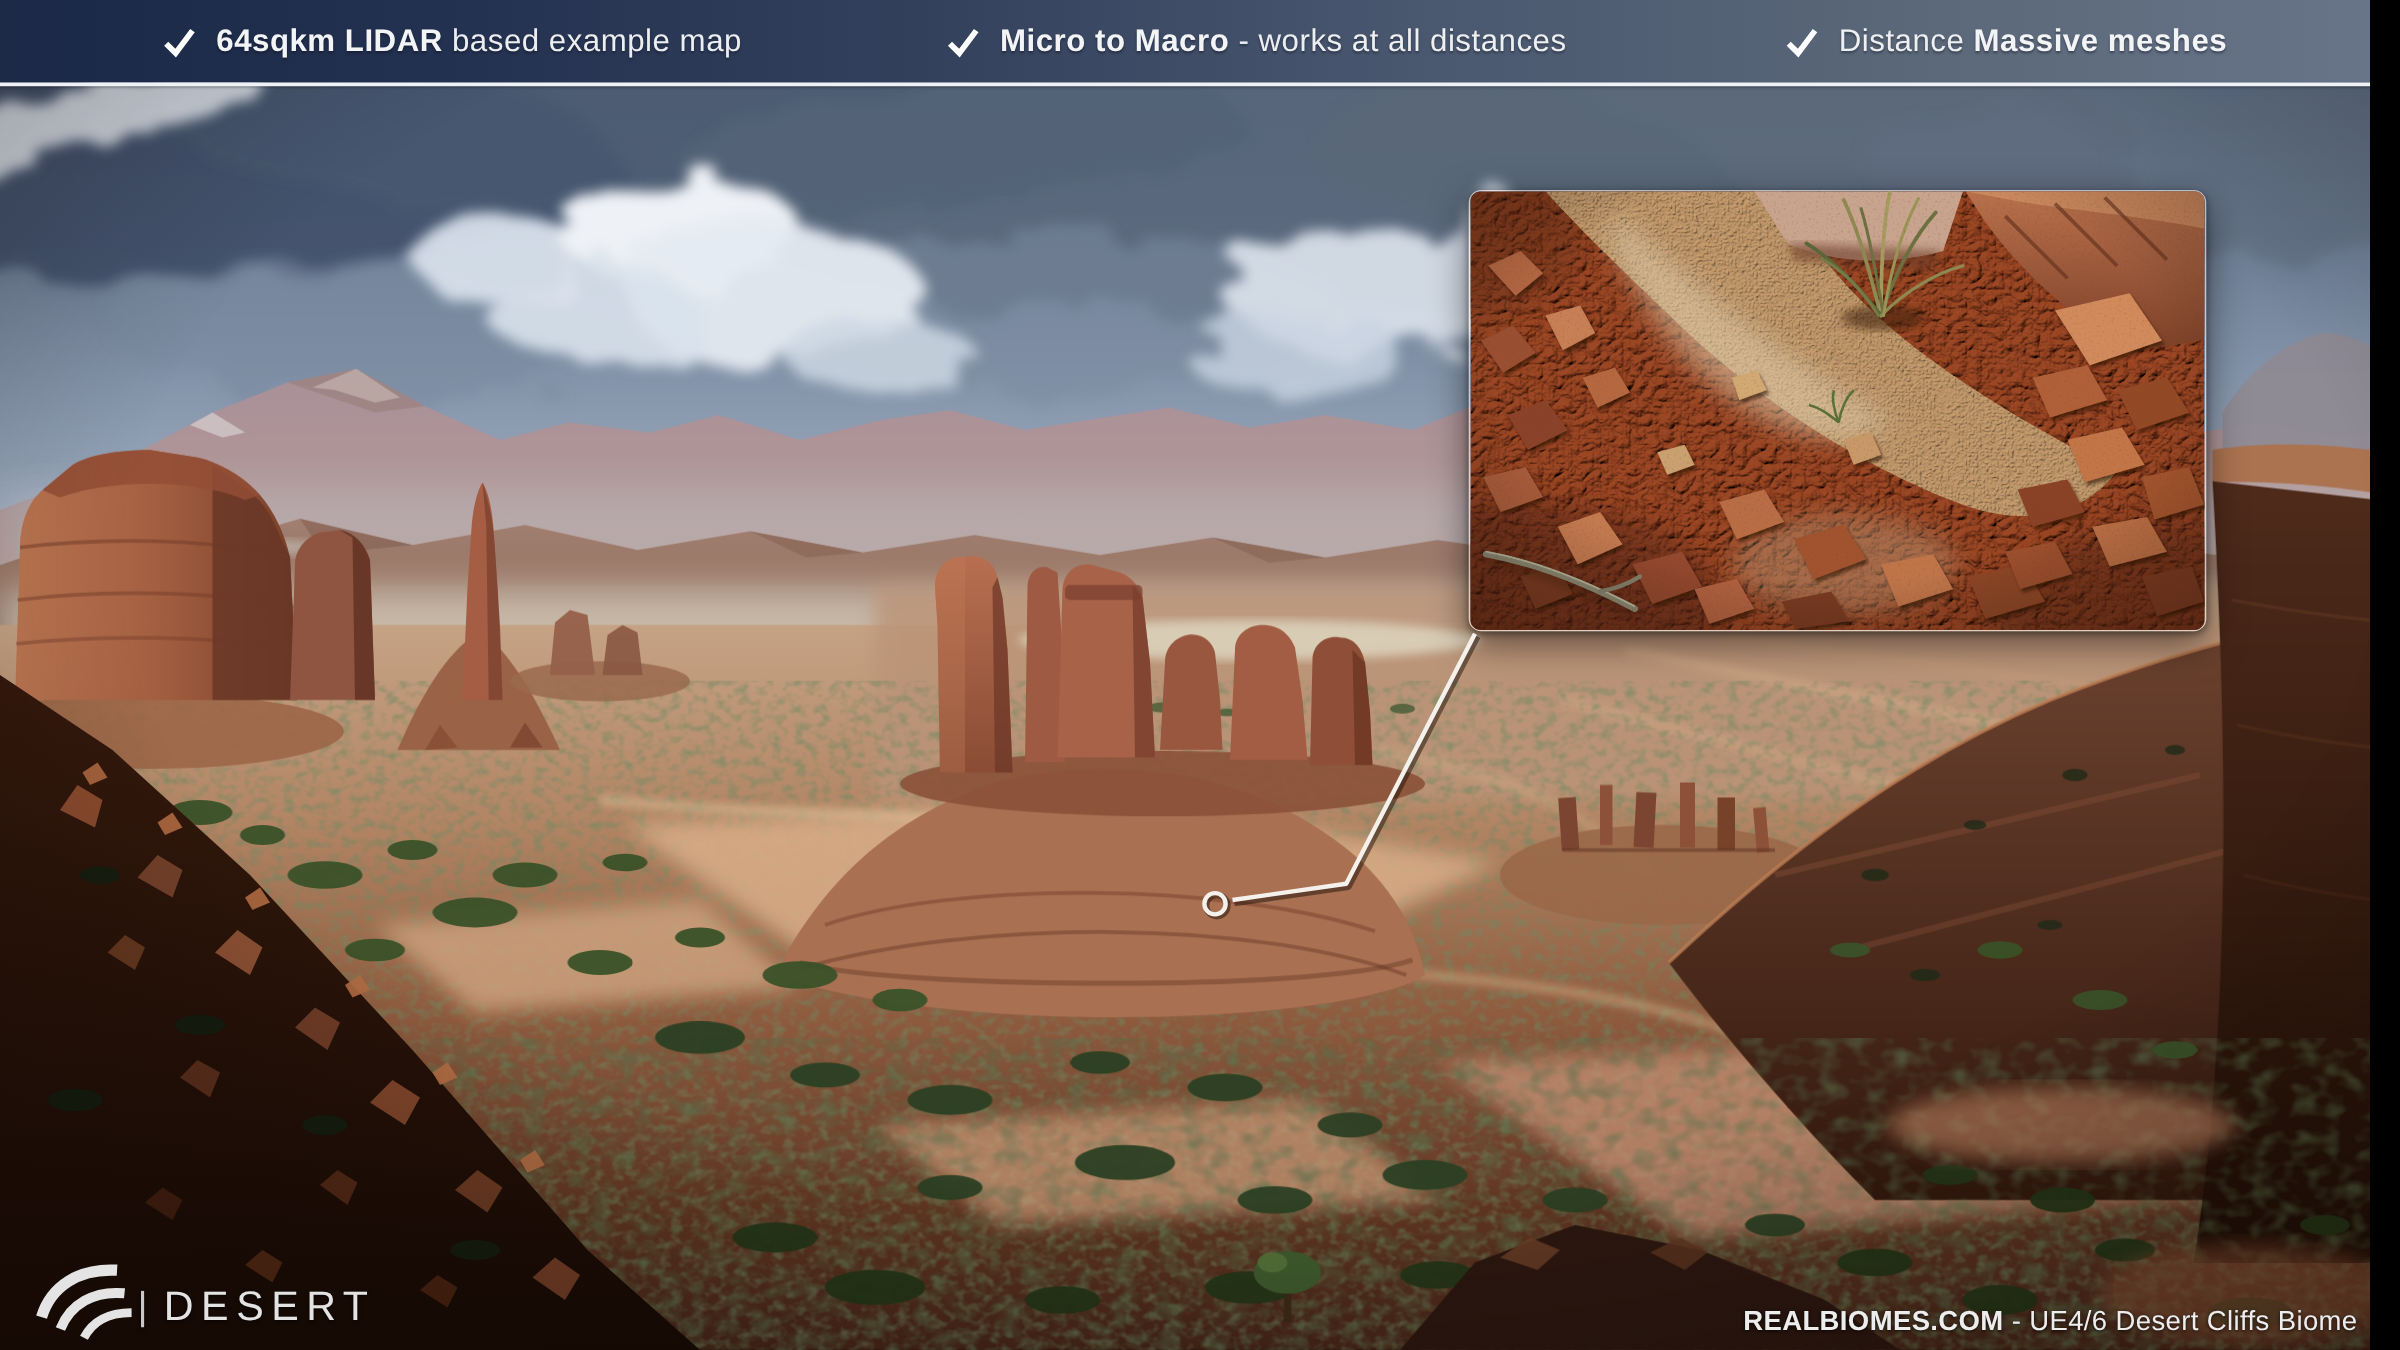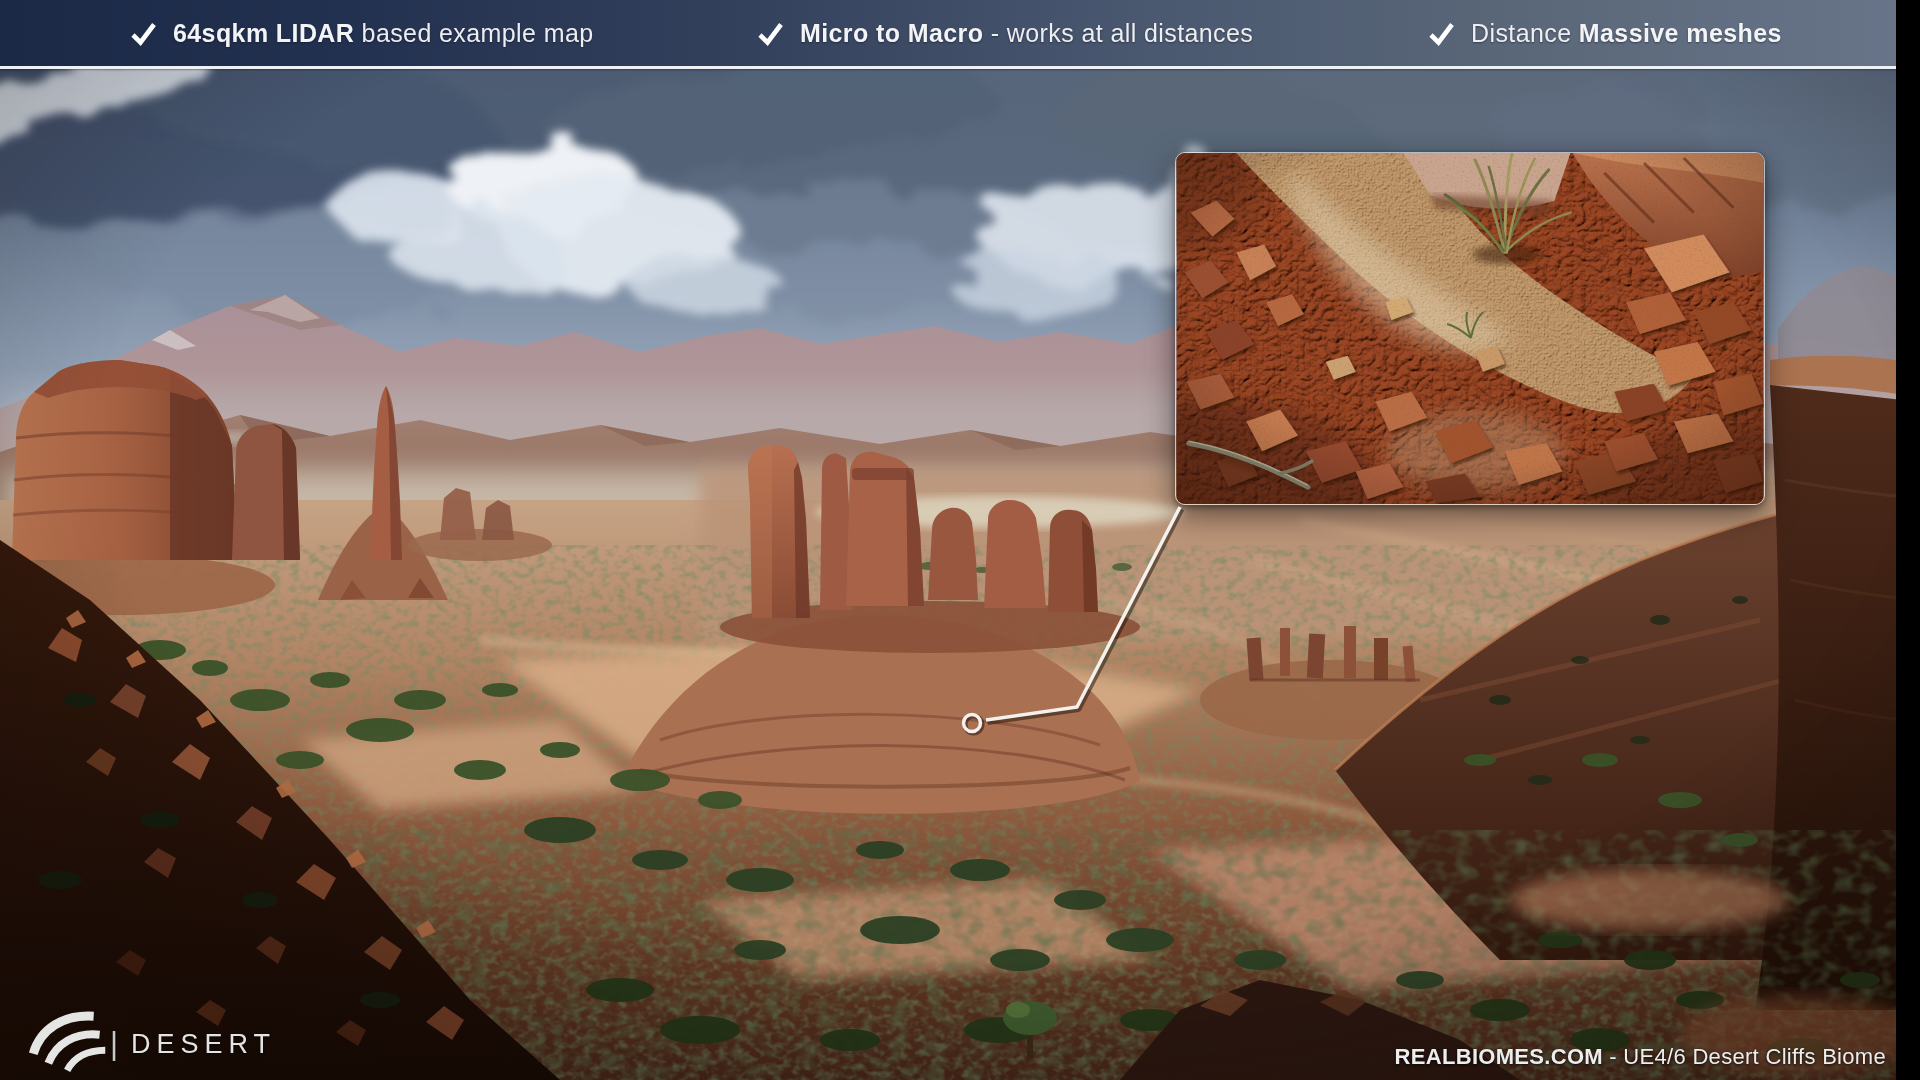--- a/index.html
+++ b/index.html
@@ -24,21 +24,21 @@
   .inset{position:absolute;left:1175px;top:152px;width:590px;height:353px;border-radius:10px;
     overflow:hidden;border:1px solid rgba(255,255,255,.55);
     box-shadow:0 10px 30px rgba(0,0,0,.5),0 2px 6px rgba(0,0,0,.4);}
   .inset svg{display:block;width:100%;height:100%;}
 
   
   .brand-logo{position:absolute;left:26px;top:1008px;width:84px;height:64px;}
   .brand{position:absolute;left:110px;top:1026px;display:flex;align-items:center;gap:13px;
     text-shadow:0 1px 3px rgba(0,0,0,.7);}
   .brand .pipe{font-size:31px;font-weight:300;color:#c8c8c8;}
-  .brand .name{font-size:27px;letter-spacing:6px;color:#e3e3e3;font-weight:400;}
+  .brand .name{font-size:33px;letter-spacing:6px;color:#e3e3e3;font-weight:400;}
   .site{position:absolute;right:10px;top:1044px;font-size:22px;color:#ededee;
     text-shadow:0 1px 3px rgba(0,0,0,.8);letter-spacing:.3px;white-space:pre;}
   .site .b{font-weight:700;margin-top:48px;}
 </style>
 </head>
 <body>
 
 <div class="stage">
 
   <svg class="landscape" viewBox="0 0 1920 1080" xmlns="http://www.w3.org/2000/svg">

